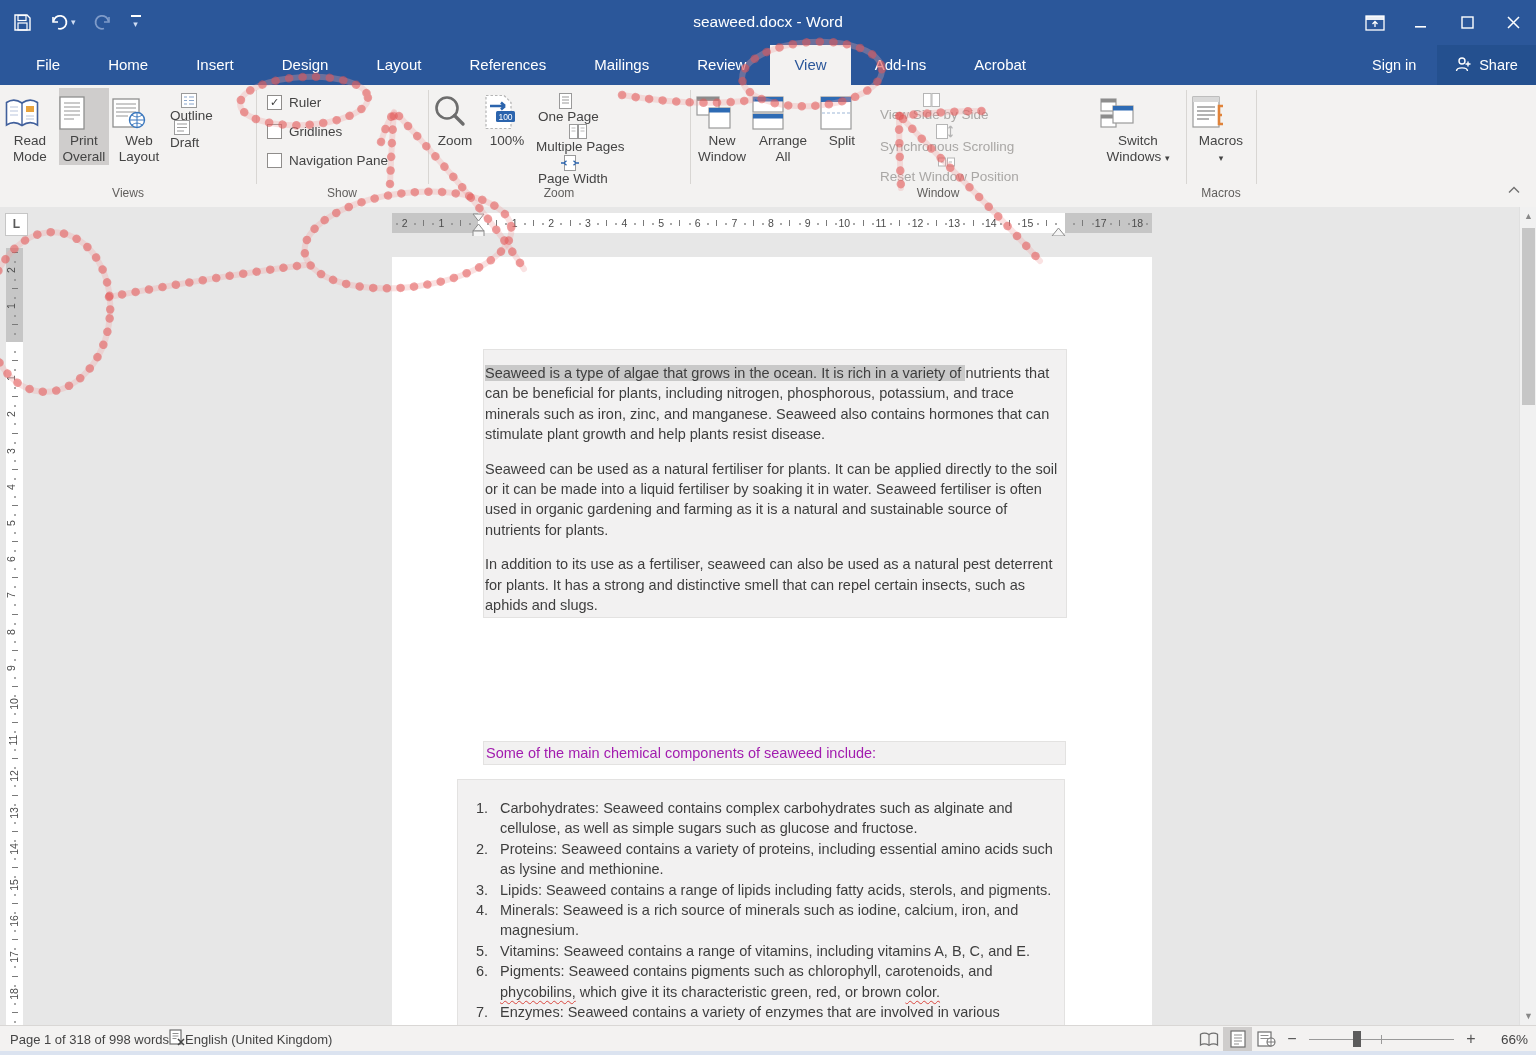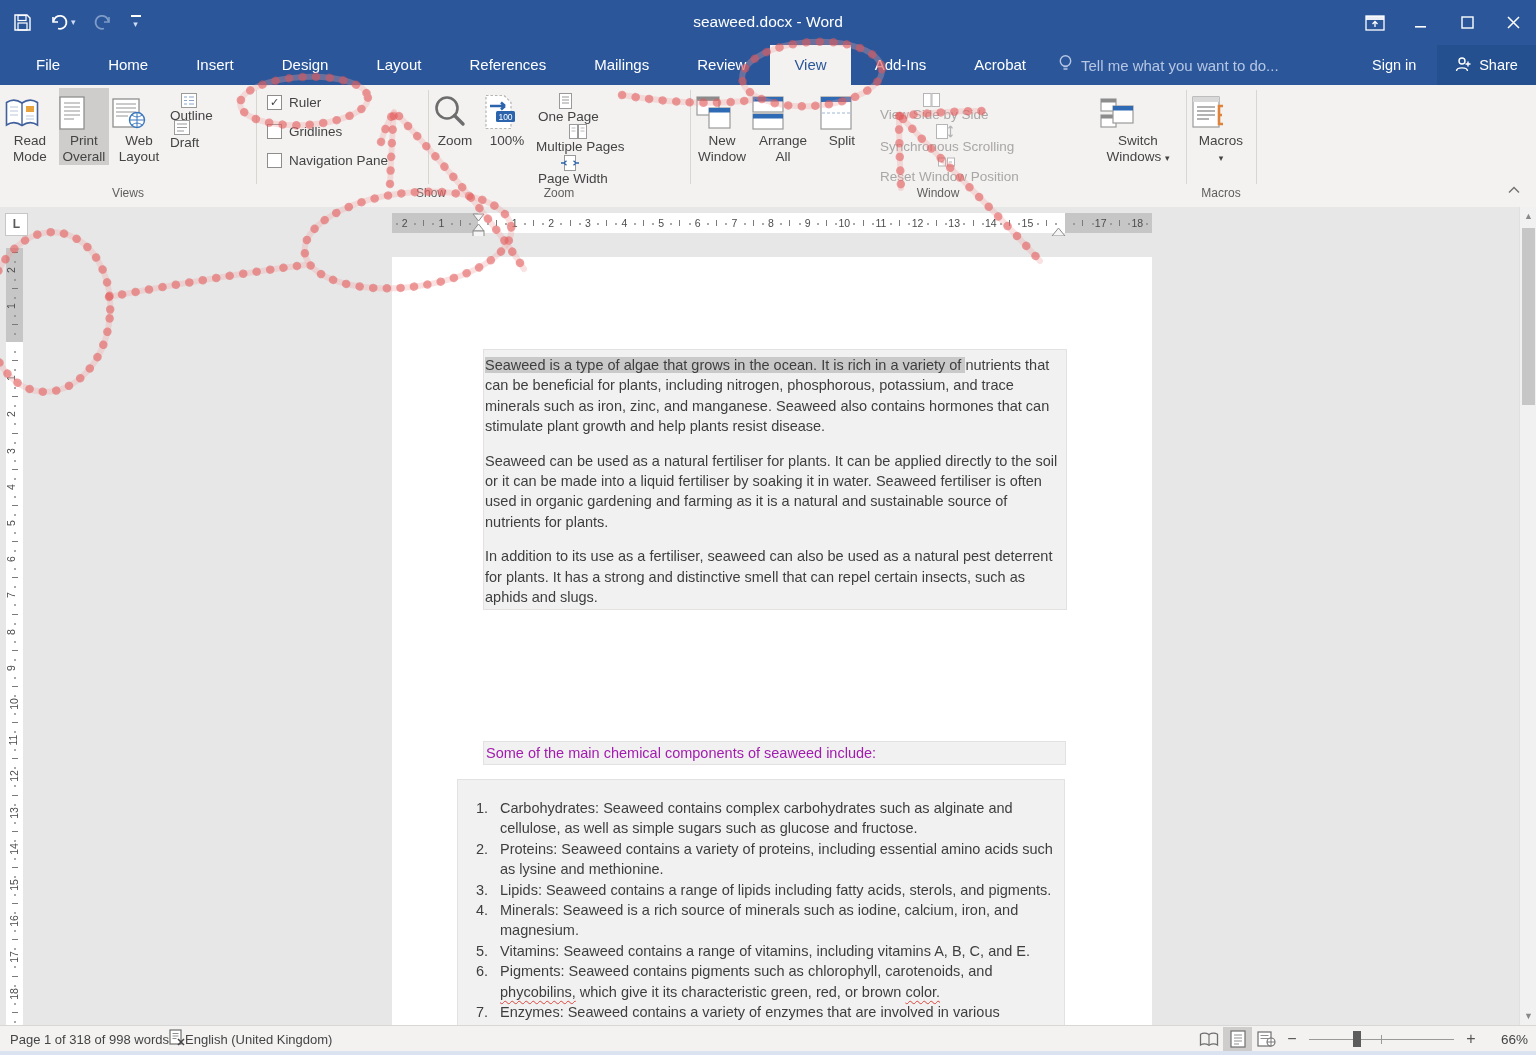--- a/index.html
+++ b/index.html
@@ -53,21 +53,21 @@
   #vruler{position:absolute;left:6px;top:12px;width:17px;height:777px;background:#c6c6c6;}
   #vruler .white{position:absolute;left:0;width:17px;background:#fff;}
   .vnum{position:absolute;left:2px;font-size:10.5px;color:#4c4c4c;transform:rotate(-90deg);transform-origin:center;}
   .vtick{position:absolute;left:5.5px;height:1px;width:6px;background:#7a7a7a;}
   .vdot{position:absolute;left:7.5px;width:2px;height:2px;background:#8c8c8c;border-radius:50%;}
 
   
   #page{position:absolute;left:392px;top:21px;width:760px;height:800px;background:#fff;}
   .shaded{background:#f2f1f1;border:1px solid #e3e2e1;}
   #blockA{position:absolute;left:91px;top:92px;width:581px;padding:1px 0 2px 1px;font-size:14.5px;line-height:20.4px;color:#3e3e3e;}
-  #blockA p{margin:4px 0 14px 0;}
+  #blockA p{margin:12px 0 14px 0;}
   #blockA p:last-child{margin-bottom:0;}
   .sel{background:#c9c9c9;}
   #blockB{position:absolute;left:91px;top:484px;width:579px;height:22px;font-size:14.5px;color:#a21caf;line-height:22px;padding-left:2px;}
   #blockC{position:absolute;left:65px;top:522px;width:606px;padding:18px 0 6px 0;font-size:14.5px;line-height:20.4px;color:#3e3e3e;}
   #blockC ol{margin:0;padding:0 0 0 18px;list-style:none;counter-reset:li;}
   #blockC li{counter-increment:li;position:relative;padding-left:24px;}
   #blockC li::before{content:counter(li) ".";position:absolute;left:0;}
   .misspell{text-decoration:underline;text-decoration-style:wavy;text-decoration-color:#d8473f;text-decoration-thickness:1px;text-underline-offset:3px;}
 
   
@@ -148,29 +148,20 @@
     <span class="wbtn">
       <svg width="13" height="13" viewBox="0 0 13 13">
           <path d="M1,1 L12,12 M12,1 L1,12" stroke="#fff" stroke-width="1.5"></path>
         </svg>
     </span>
   </div>
 </div>
 
 <div id="tabsrow">
   <div id="tabs"><span class="tab">File</span><span class="tab">Home</span><span class="tab">Insert</span><span class="tab">Design</span><span class="tab">Layout</span><span class="tab">References</span><span class="tab">Mailings</span><span class="tab">Review</span><span class="tab active">View</span><span class="tab">Add-Ins</span><span class="tab">Acrobat</span></div>
-  <div id="tellme">
-    <span>
-      <svg width="15" height="19" viewBox="0 0 15 19">
-          <circle cx="7.5" cy="7" r="5.2" fill="none" stroke="#b6c6e3" stroke-width="1.4"></circle>
-          <path d="M5.5,12.5 h4 M5.5,15 h4" stroke="#b6c6e3" stroke-width="1.3"></path>
-        </svg>
-    </span>
-    <span>Tell me what you want to do...</span>
-  </div>
   <div id="signin">Sign in</div>
   <div id="share">
     <span>
       <svg width="17" height="16" viewBox="0 0 17 16">
           <circle cx="7" cy="5" r="3" fill="none" stroke="#fff" stroke-width="1.4"></circle>
           <path d="M1.5,15 C1.5,10.8 12.5,10.8 12.5,15" fill="none" stroke="#fff" stroke-width="1.4"></path>
           <path d="M13,5.5 v5 M10.5,8 h5" stroke="#fff" stroke-width="1.4"></path>
         </svg>
     </span>
     <span>Share</span>
@@ -237,21 +228,21 @@
     <span>Ruler</span>
   </div>
   <div class="cbrow" style="left:267px;top:36px;">
     <span class="cbox"></span>
     <span>Gridlines</span>
   </div>
   <div class="cbrow" style="left:267px;top:65px;">
     <span class="cbox"></span>
     <span>Navigation Pane</span>
   </div>
-  <div class="glabel" style="left:274px;width:172px;text-align:right;">Show</div>
+  <div class="glabel" style="left:256px;width:172px;">Show</div>
   <div class="gdivider" style="left:428px;"></div>
 
   <div class="bigbtn" style="left:432px;width:46px;">
     <div class="bicon">
       <svg width="36" height="36" viewBox="0 0 36 36">
           <circle cx="15" cy="14" r="10.5" fill="none" stroke="#6d6d6d" stroke-width="2.6"></circle>
           <path d="M22.5,21.5 L31,30" stroke="#6d6d6d" stroke-width="3.4" stroke-linecap="round"></path>
         </svg>
     </div>
     <div class="blabel">Zoom</div>

